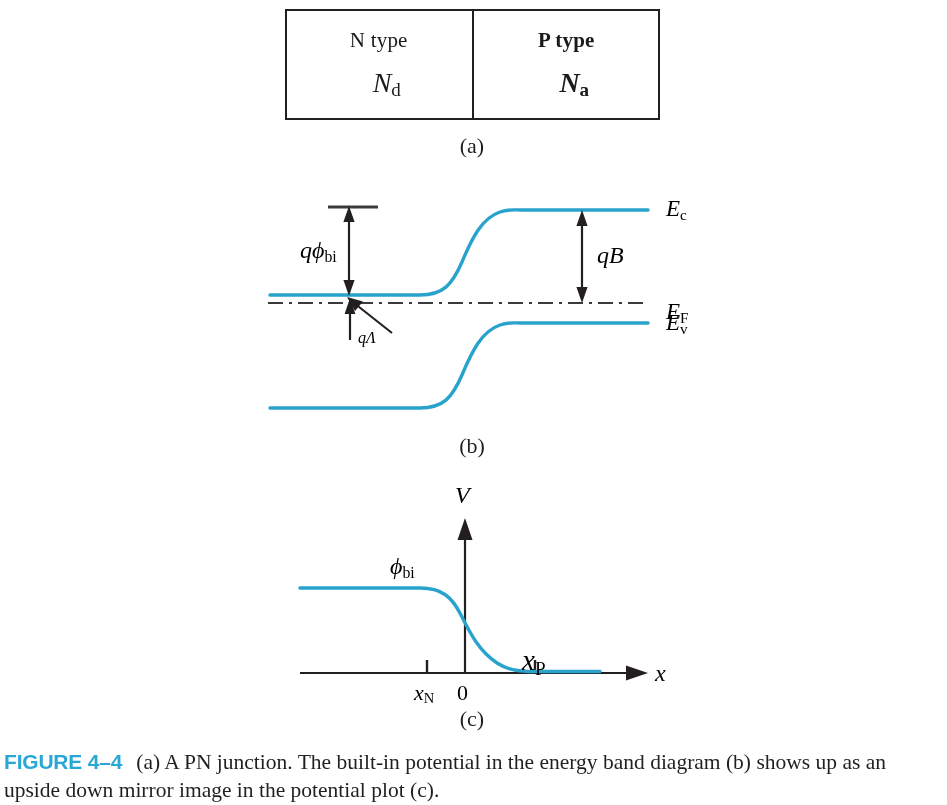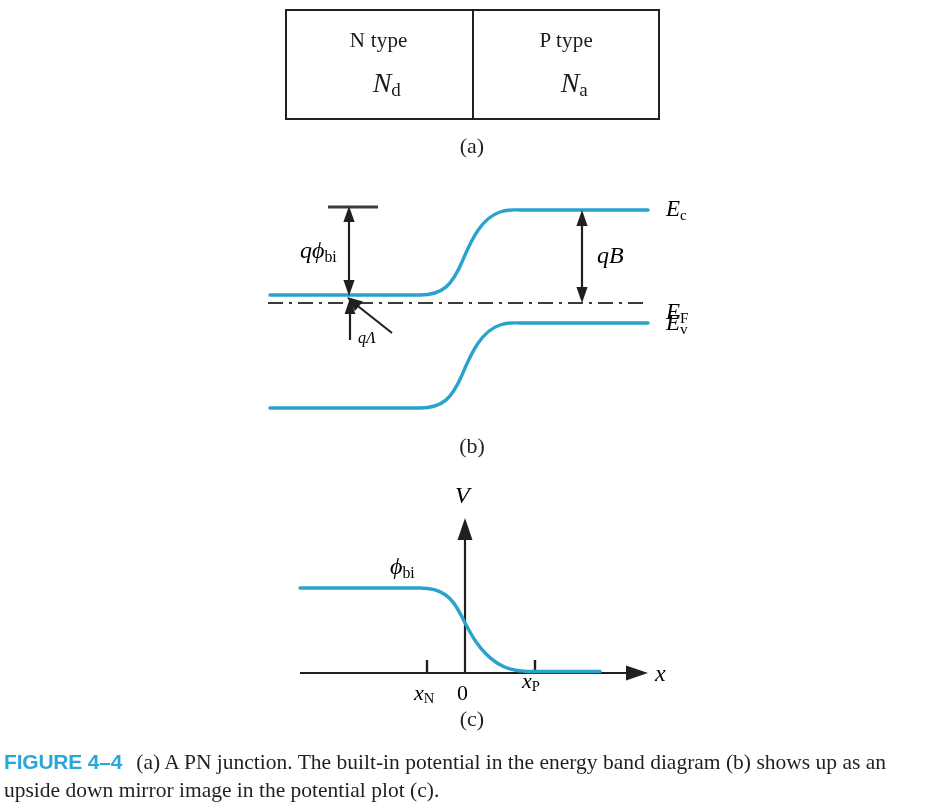--- a/index.html
+++ b/index.html
@@ -53,21 +53,21 @@
     position: absolute;
     top: 0;
     width: 50%;
     height: 100%;
     display: flex;
     flex-direction: column;
     align-items: center;
     justify-content: center;
   }
   .junction-half.left  { left: 0; }
-  .junction-half.right { left: 50%; }
+  .junction-half.right { left: 50%; font-weight: bold; }
   .jtype {
     font-size: 21px;
     line-height: 1;
     margin-bottom: 18px;
     letter-spacing: .2px;
   }
   .jdope {
     font-size: 28px;
     line-height: 1;
     font-style: italic;
@@ -161,21 +161,21 @@
   #lbl-qB      { left: 597px; top: 243px; font-size: 24px; }
   #lbl-Ec      { left: 666px; top: 197px; }
   #lbl-EF      { left: 666px; top: 300px; text-align: right; }
   #lbl-Ev      { left: 666px; top: 311px; }
 
   #lbl-phibi   { left: 390px; top: 554px; font-size: 24px; }
   #lbl-V       { left: 455px; top: 483px; font-size: 24px; }
   #lbl-x       { left: 655px; top: 661px; font-size: 24px; }
   #lbl-xN      { left: 414px; top: 682px; font-size: 22px; }
   #lbl-zero    { left: 457px; top: 682px; font-size: 22px; }
-  #lbl-xP      { left: 522px; top: 670px; font-size: 22px; text-align: center; }
+  #lbl-xP      { left: 522px; top: 646px; font-size: 29px; text-align: center; }
 
   
   #caption {
     position: absolute;
     left: 4px;
     top: 748px;
     width: 940px;
     font-size: 21.5px;
     line-height: 1.32;
     color: #231f20;

